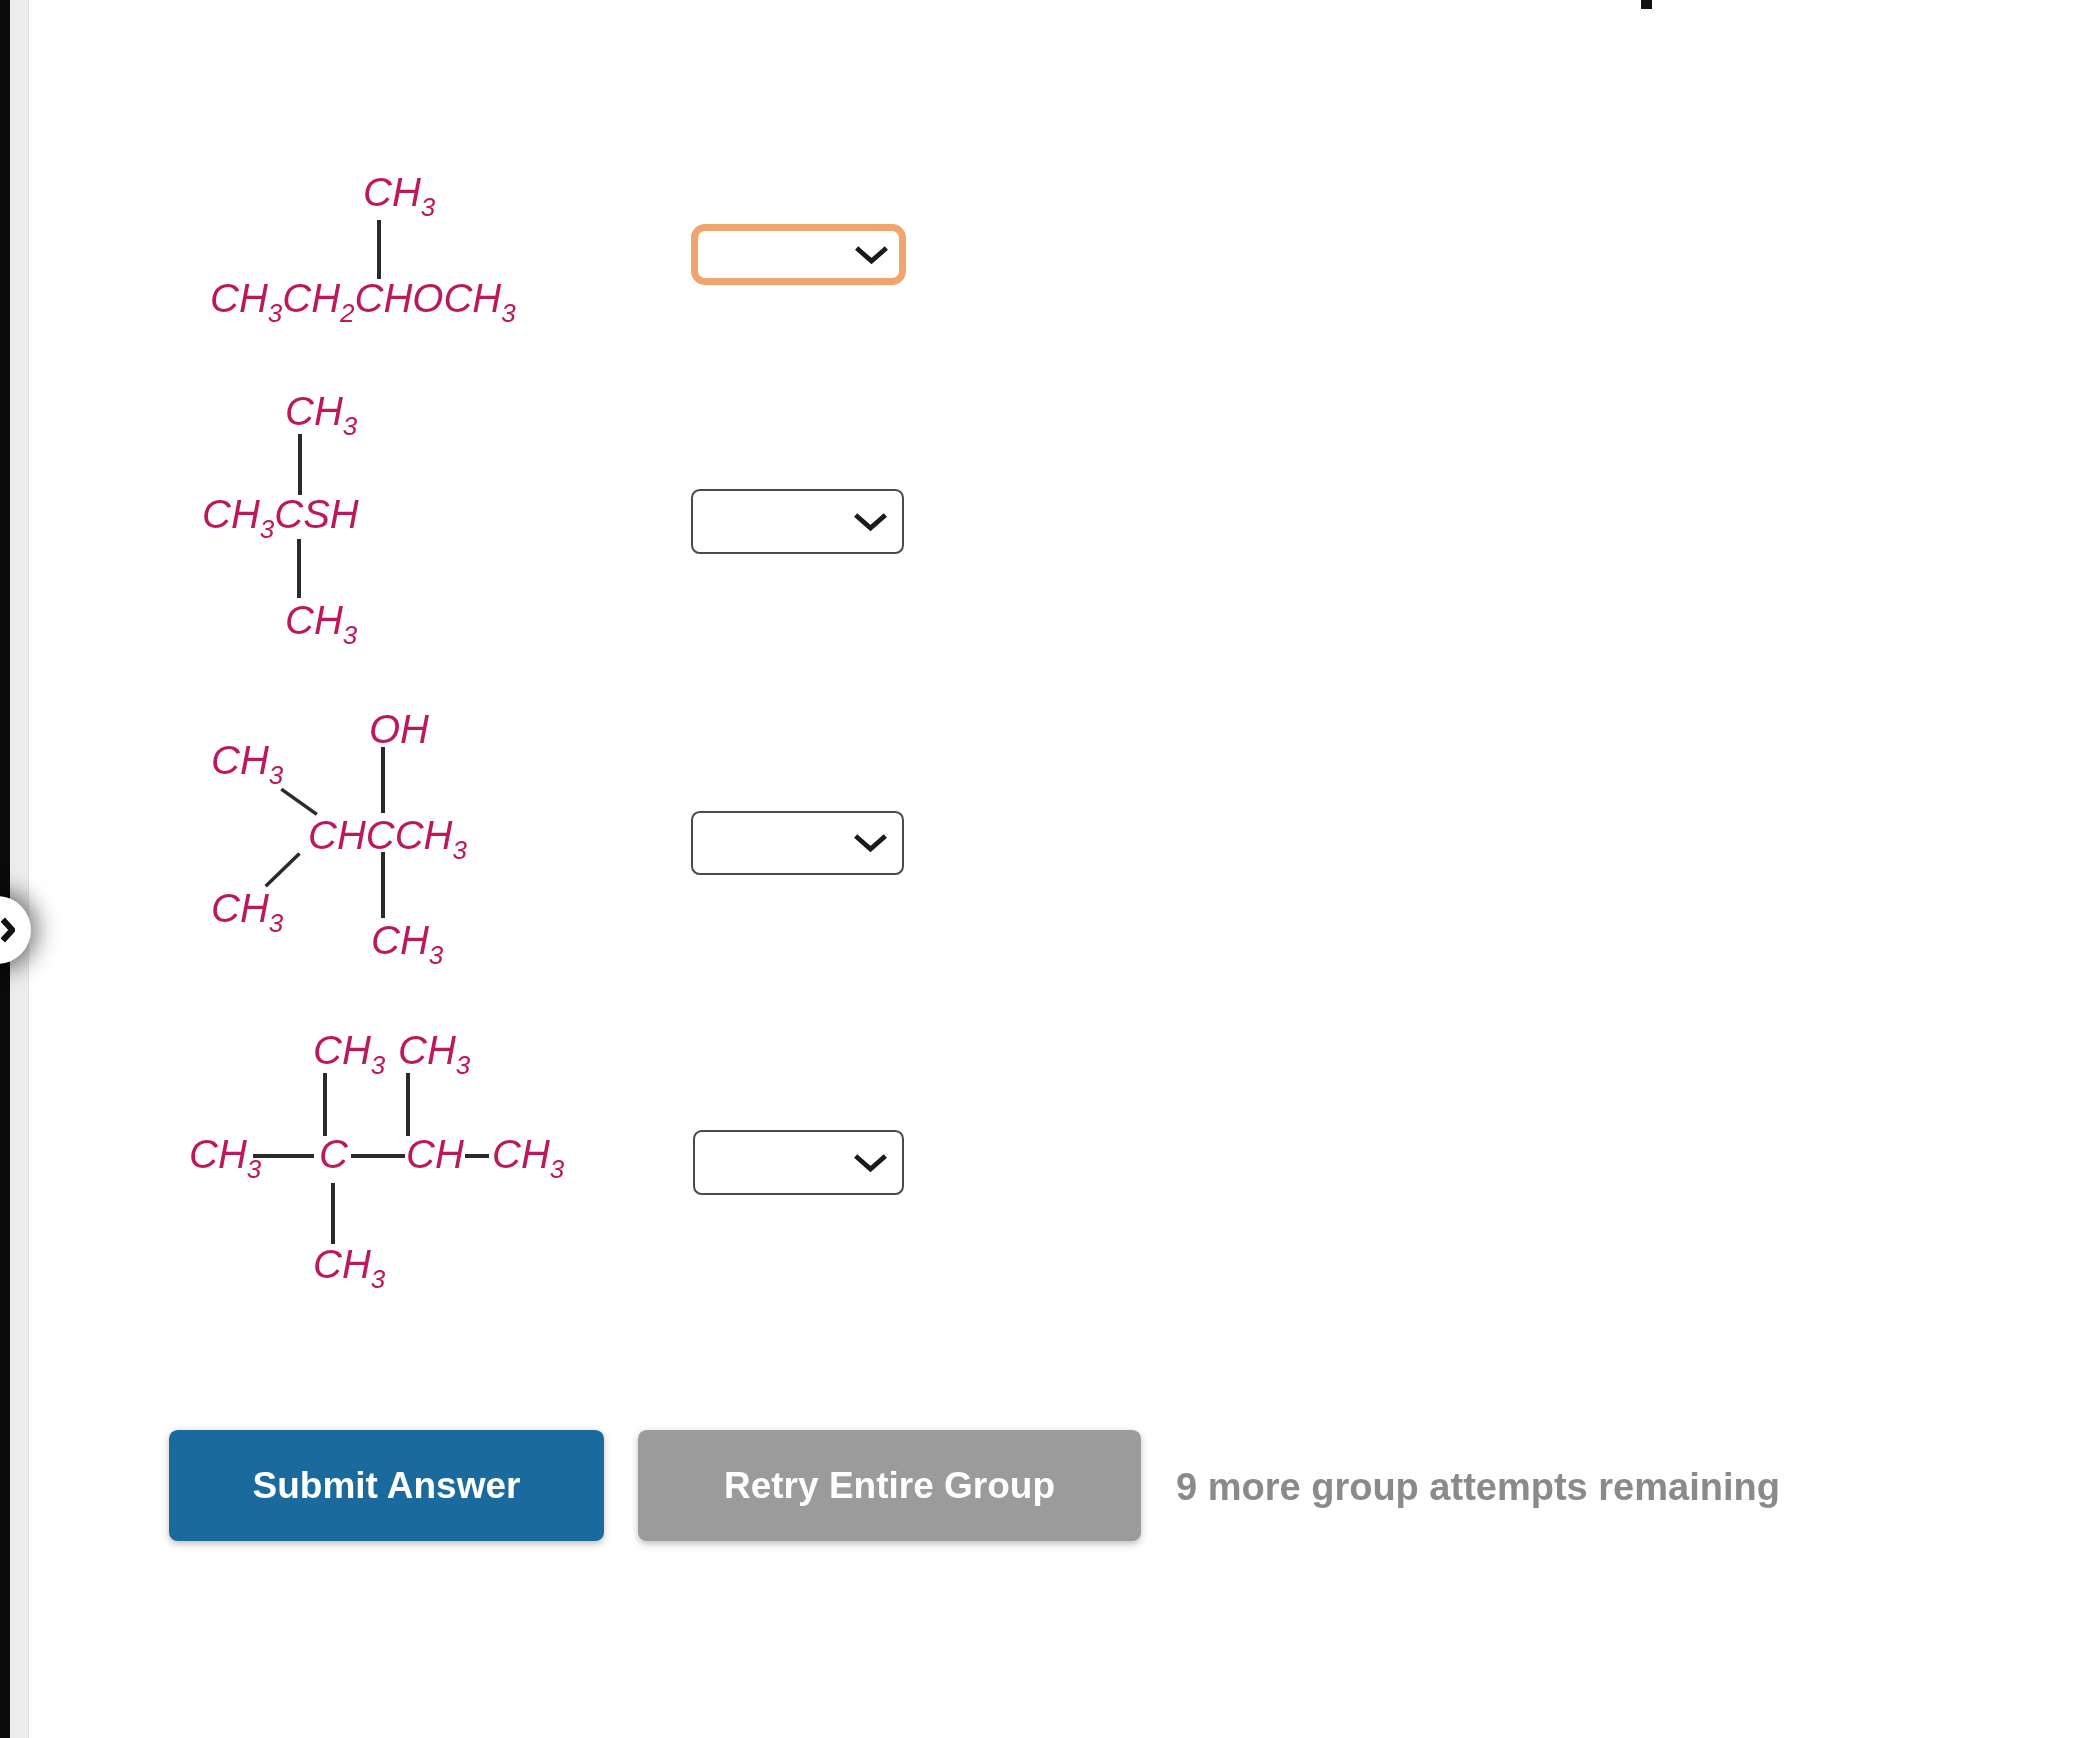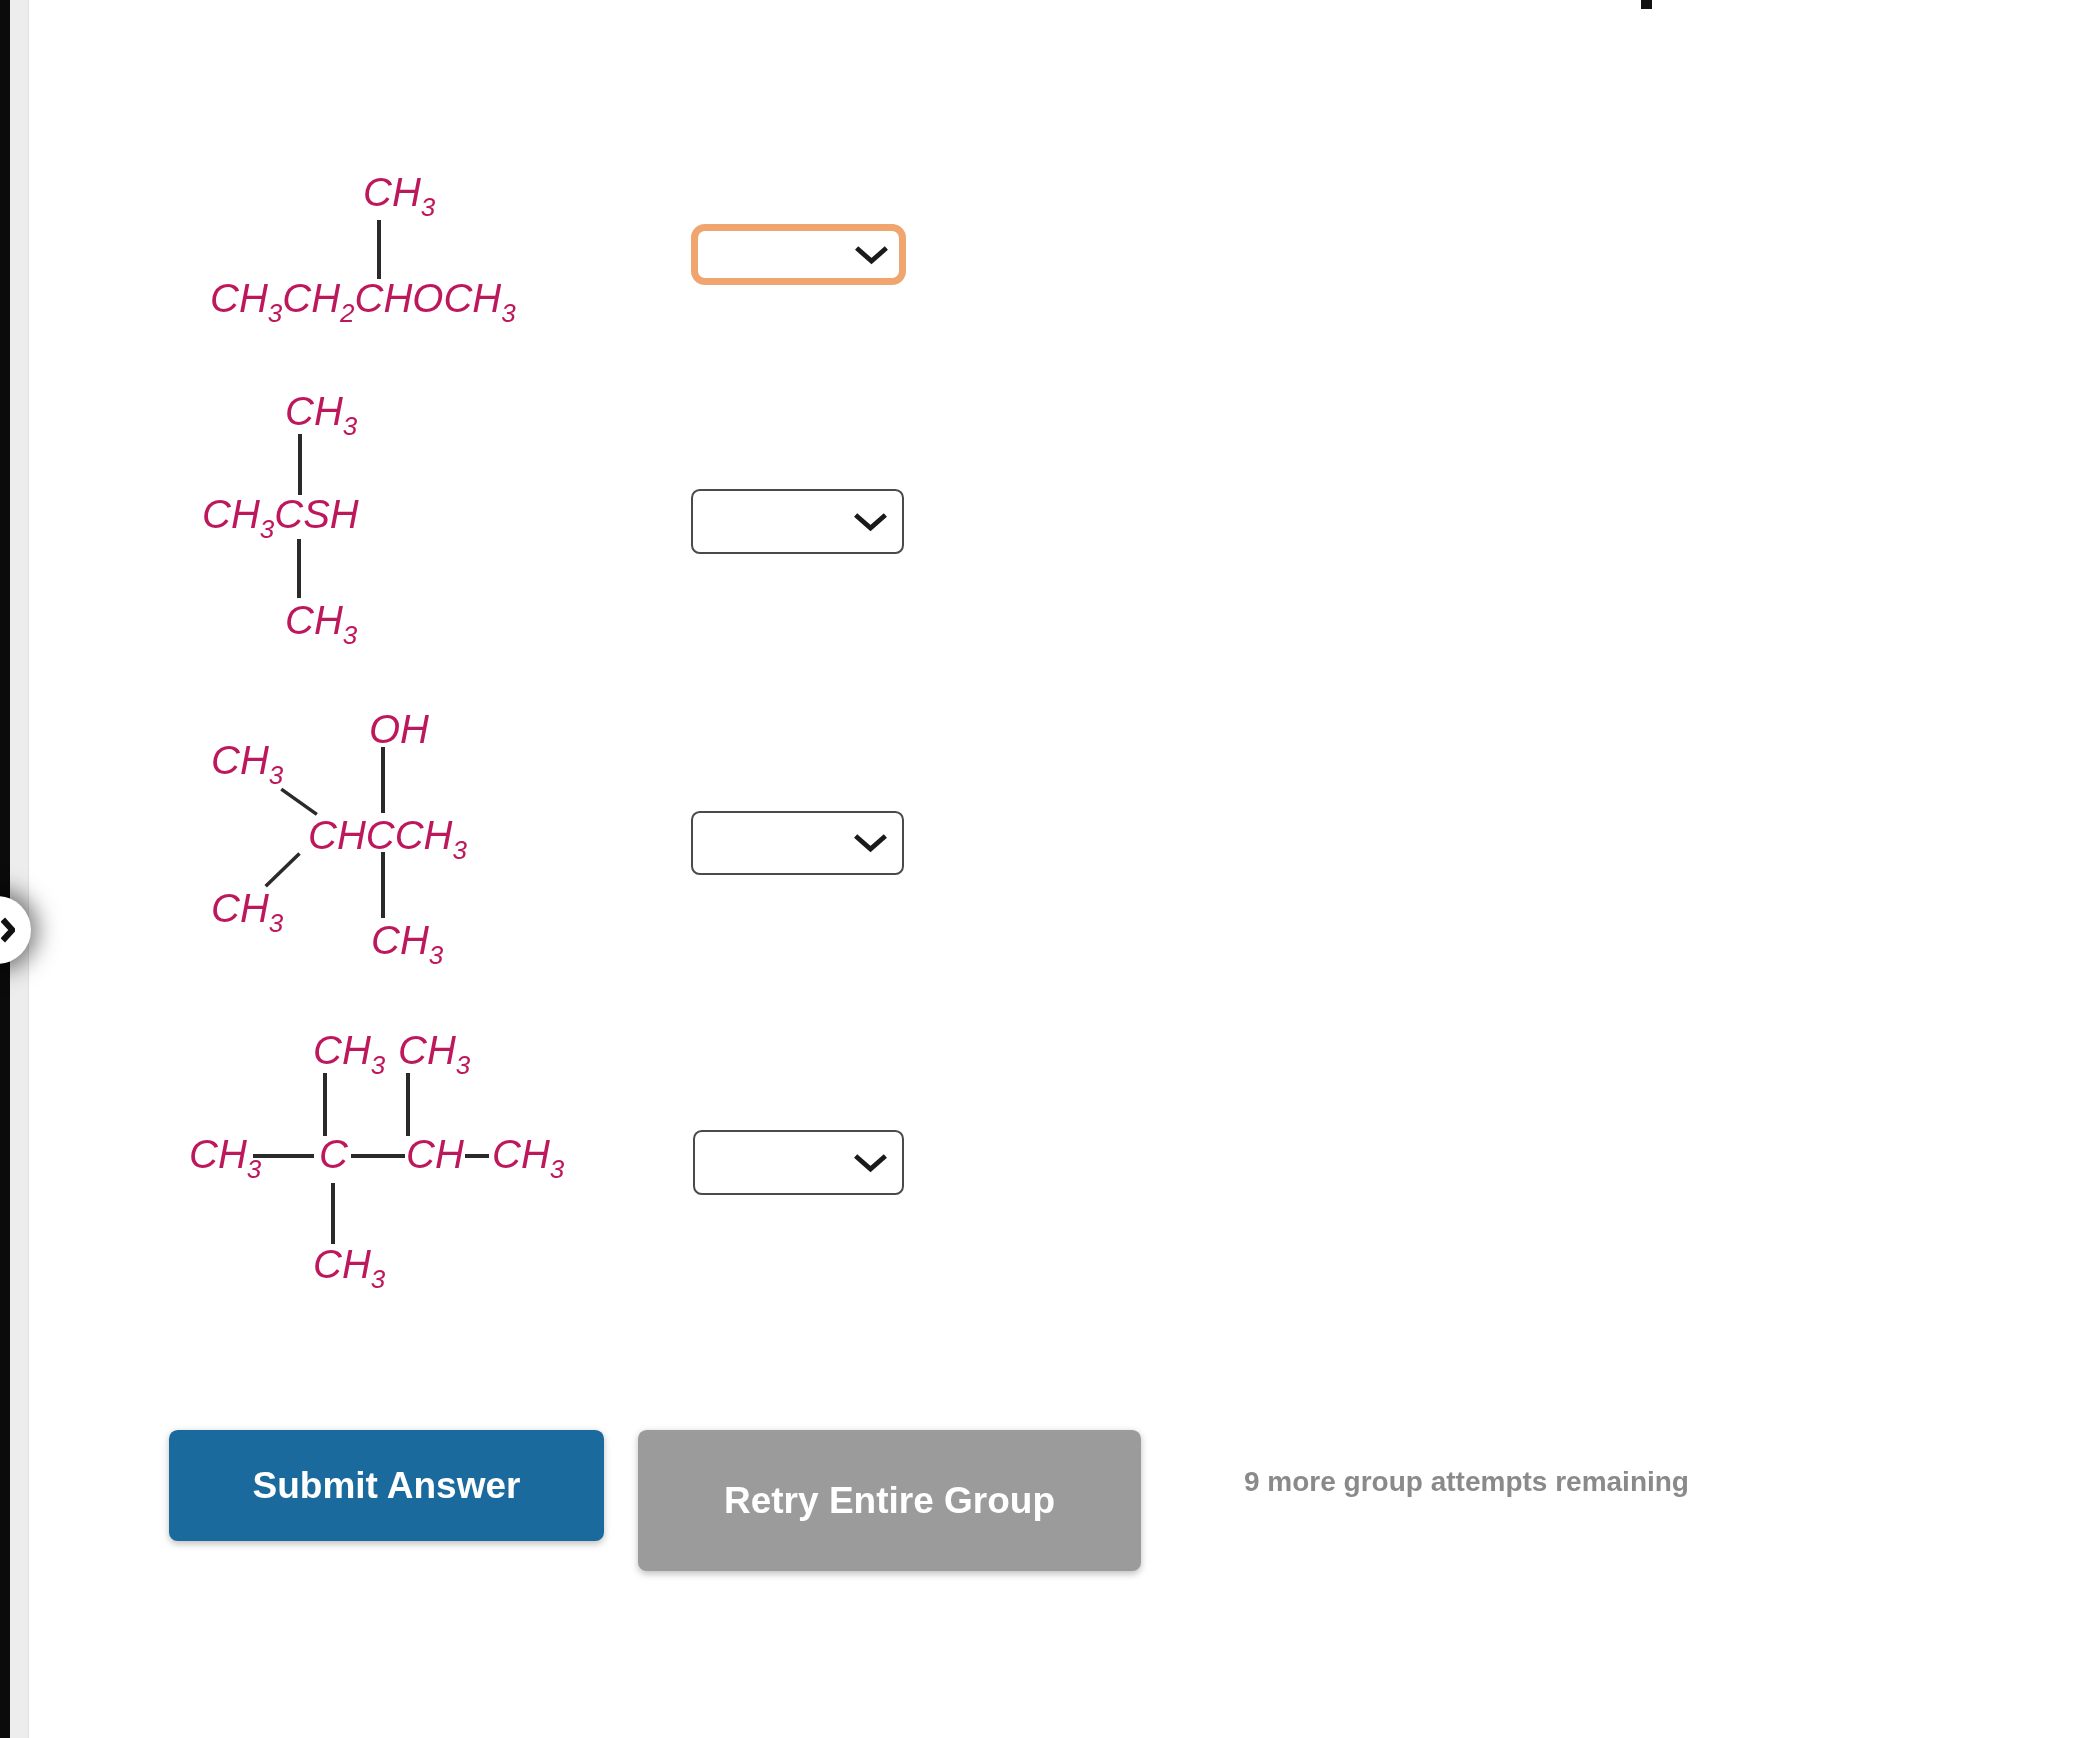--- a/index.html
+++ b/index.html
@@ -41,22 +41,22 @@
   #dd1{left:691px;top:224px;width:215px;height:61px;}
   #dd2{left:691px;top:489px;width:213px;height:65px;}
   #dd3{left:691px;top:811px;width:213px;height:64px;}
   #dd4{left:693px;top:1130px;width:211px;height:65px;}
 
   
   .btn{position:absolute;border:none;border-radius:8.7px;color:#ffffff;font-weight:bold;
        font-size:37px;font-family:"Liberation Sans",sans-serif;cursor:pointer;
        box-shadow:0 2.6px 7px rgba(0,0,0,0.25);}
   #submit-btn{left:169px;top:1430px;width:435px;height:111px;background:#1B6A9D;}
-  #retry-btn{left:638px;top:1430px;width:503px;height:141px;background:#9B9B9B;}
-  .attempts{position:absolute;left:1244px;top:1466px;font-size:28px;font-weight:bold;color:#8A8A8A;white-space:nowrap;}
+  #retry-btn{left:638px;top:1430px;width:503px;height:111px;background:#9B9B9B;}
+  .attempts{position:absolute;left:1176px;top:1466px;font-size:38px;font-weight:bold;color:#8A8A8A;white-space:nowrap;}
 </style>
 </head>
 <body>
 
 <div id="screen">
 
   <div class="left-black"></div>
   <div class="left-gray"></div>
   <div class="panel-toggle">
     <svg width="14" height="26" viewBox="0 0 16 30">

